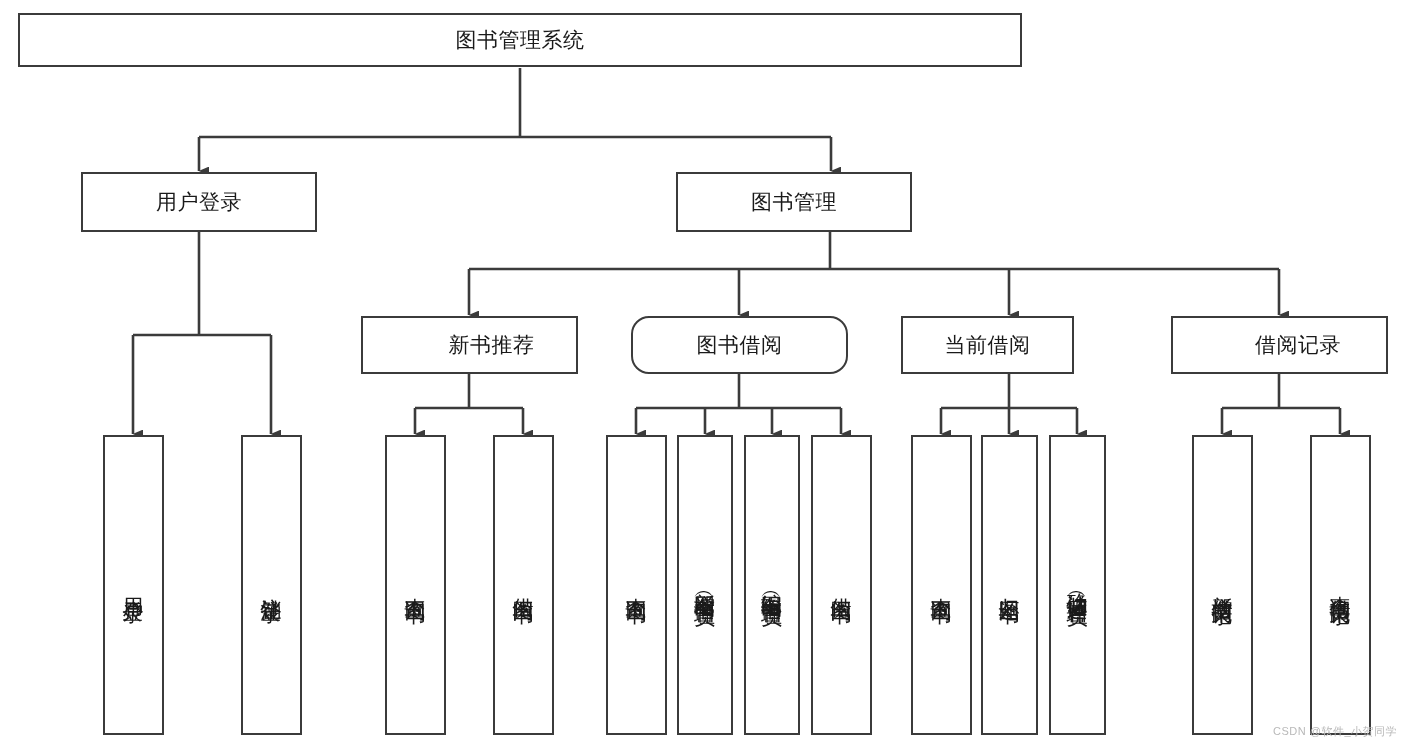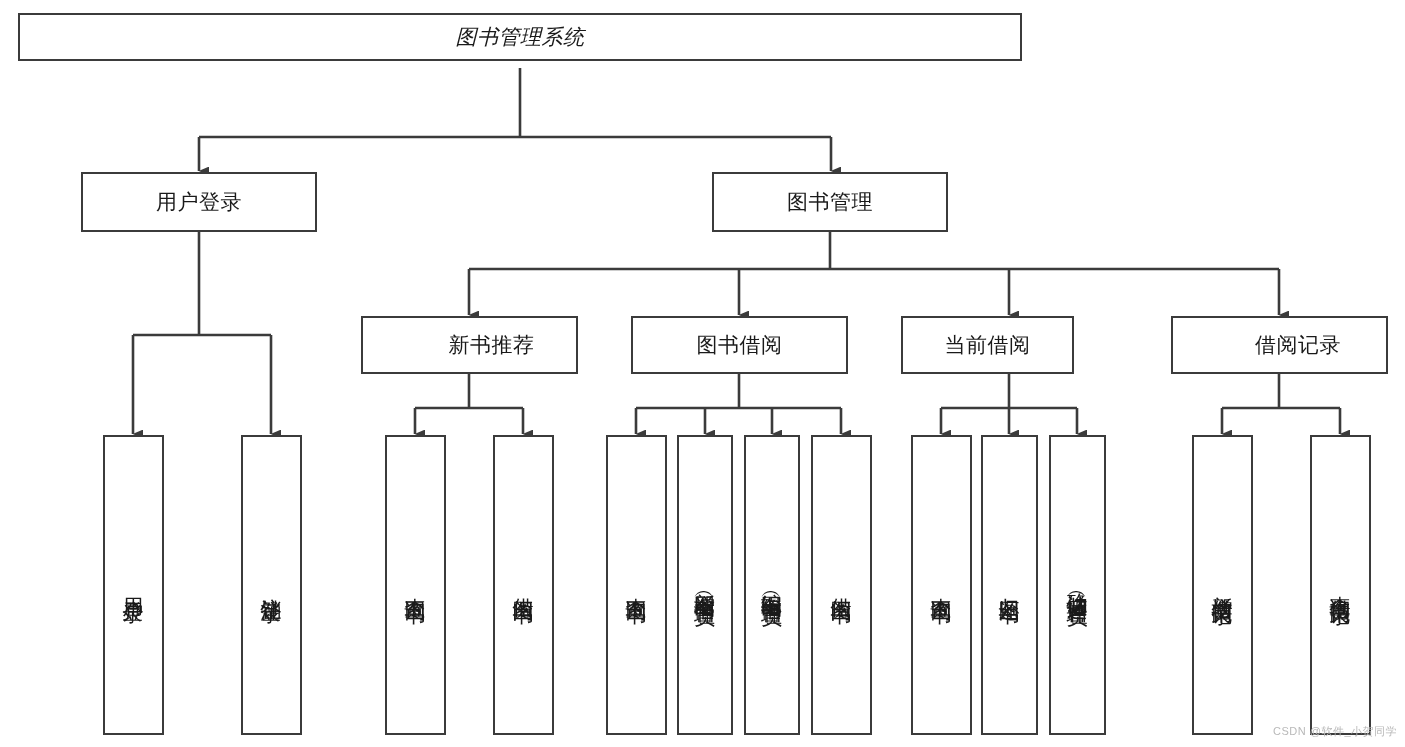--- a/index.html
+++ b/index.html
@@ -116,35 +116,35 @@
       <path d="M1009,408 L1009,434" marker-end="url(#arrowhead)"></path>
       <path d="M1077,408 L1077,434" marker-end="url(#arrowhead)"></path>
 
       <path d="M1279,374 L1279,408"></path>
       <path d="M1222,408 L1340,408"></path>
       <path d="M1222,408 L1222,434" marker-end="url(#arrowhead)"></path>
       <path d="M1340,408 L1340,434" marker-end="url(#arrowhead)"></path>
     </g>
   </svg>
 
-  <div class="node" style="left:18px; top:13px; width:1004px; height:48px;font-style:italic;">
+  <div class="node" style="left:18px; top:13px; width:1004px; height:54px;">
     <span class="label">图书管理系统</span>
   </div>
 
   <div class="node" style="left:81px; top:172px; width:236px; height:60px;">
     <span class="label">用户登录</span>
   </div>
-  <div class="node" style="left:712px; top:172px; width:236px; height:60px;">
+  <div class="node" style="left:676px; top:172px; width:236px; height:60px;">
     <span class="label">图书管理</span>
   </div>
 
   <div class="node" style="left:361px; top:316px; width:217px; height:58px;padding-left:44px;">
     <span class="label">新书推荐</span>
   </div>
-  <div class="node" style="left:631px; top:316px; width:217px; height:58px;">
+  <div class="node" style="left:631px; top:316px; width:217px; height:58px;border-radius:18px;">
     <span class="label">图书借阅</span>
   </div>
   <div class="node" style="left:901px; top:316px; width:173px; height:58px;">
     <span class="label">当前借阅</span>
   </div>
   <div class="node" style="left:1171px; top:316px; width:217px; height:58px;padding-left:37px;">
     <span class="label">借阅记录</span>
   </div>
 
   <div class="node leaf" style="left:103px; top:435px; width:61px; height:300px;">

